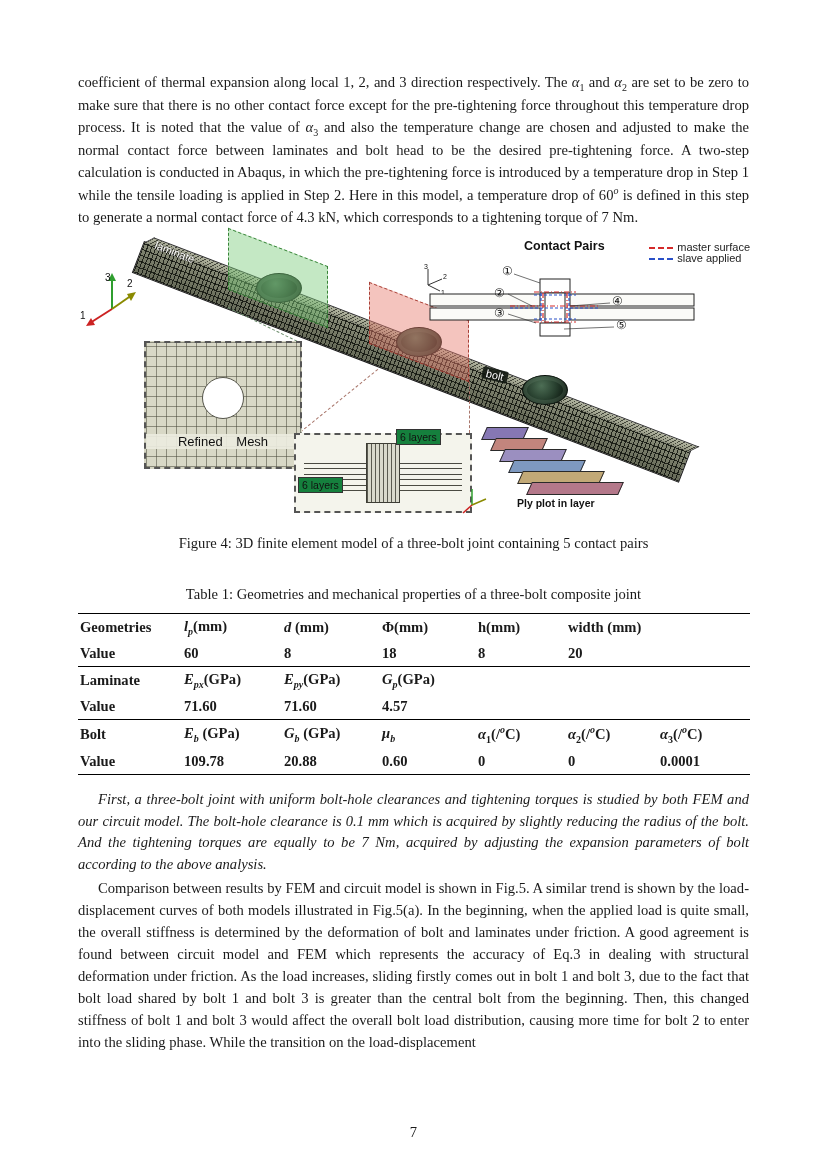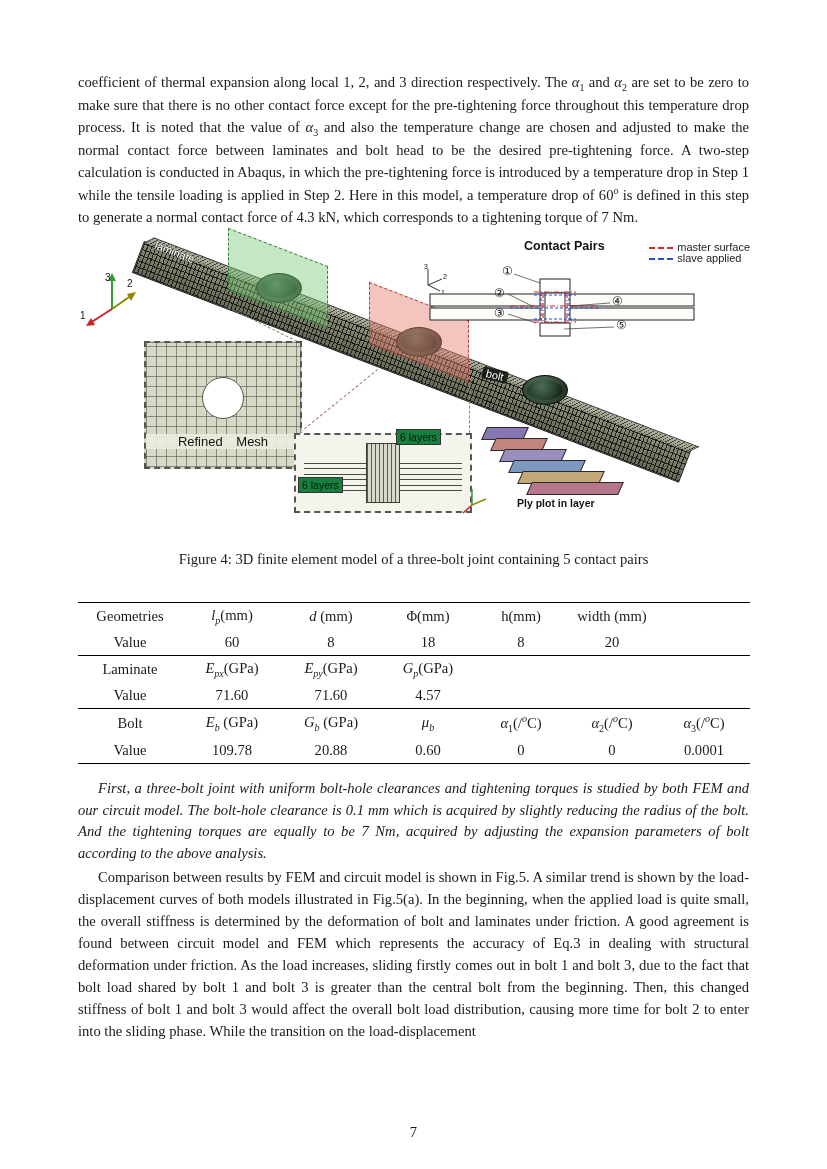--- a/index.html
+++ b/index.html
@@ -29,21 +29,21 @@
   .fig-canvas {
     position: relative;
     width: 672px;
     height: 282px;
     margin: 0 auto;
     font-family: "Liberation Sans", sans-serif;
   }
   .figcaption, .table-caption {
     text-align: center;
     font-size: 14.6px;
-    margin-top: 32px;
+    margin-top: 16px;
     font-family: "Liberation Serif", serif;
   }
 
   
   .laminate-bar {
     position: absolute; left: 66px; top: 4px; width: 586px; height: 34px;
     transform: rotate(21deg); transform-origin: 0 0;
     background:
       repeating-linear-gradient(90deg, rgba(15,18,12,0.85) 0 1px, transparent 1px 4px),
       repeating-linear-gradient(0deg, rgba(15,18,12,0.85) 0 1px, transparent 1px 6px),
@@ -160,21 +160,21 @@
   .triad-main { position: absolute; left: 0; top: 30px; }
   .triad-mini { position: absolute; left: 382px; top: 246px; }
 
   
   .table-block { margin-top: 34px; }
   table.props {
     width: 672px; border-collapse: collapse; table-layout: fixed;
     border-top: 1.6px solid #000; border-bottom: 1.6px solid #000;
     font-size: 14.6px;
   }
-  table.props td { text-align: center; padding: 4px 2px; }
+  table.props td { padding: 4px 2px; font-weight: bold; }
   tr.rule td { border-bottom: 1px solid #000; }
   sub { font-size: 10px; }
   sup { font-size: 10px; }
 
   .page-number {
     position: absolute; bottom: 28px; left: 0; width: 100%;
     text-align: center; font-size: 14.6px;
   }
 </style>
 </head>
@@ -298,20 +298,21 @@
           <span class="pair-marker" style="left:80px; top:68px;">③</span>
           <span class="pair-marker" style="left:198px; top:56px;">④</span>
           <span class="pair-marker" style="left:202px; top:80px;">⑤</span>
         </div>
 
       </div>
       <div class="figcaption">Figure 4: 3D finite element model of a three-bolt joint containing 5 contact pairs</div>
     </div>
 
     <div class="table-block">
+      <div class="table-caption" style="margin-top:0; margin-bottom:10px;">Table 1: Geometries and mechanical properties of a three-bolt composite joint</div>
       <table class="props">
         <colgroup>
           <col style="width:104px">
             <col style="width:100px">
             <col style="width:98px">
             <col style="width:96px">
           <col style="width:90px">
             <col style="width:92px">
             <col style="width:92px">
         </colgroup>

